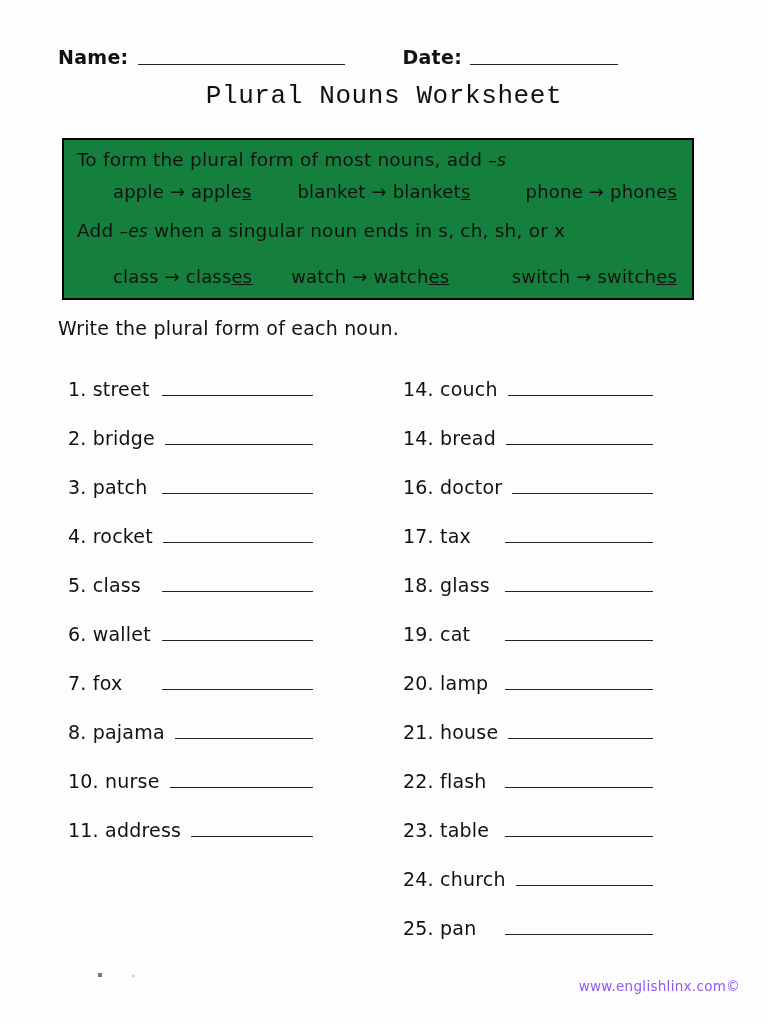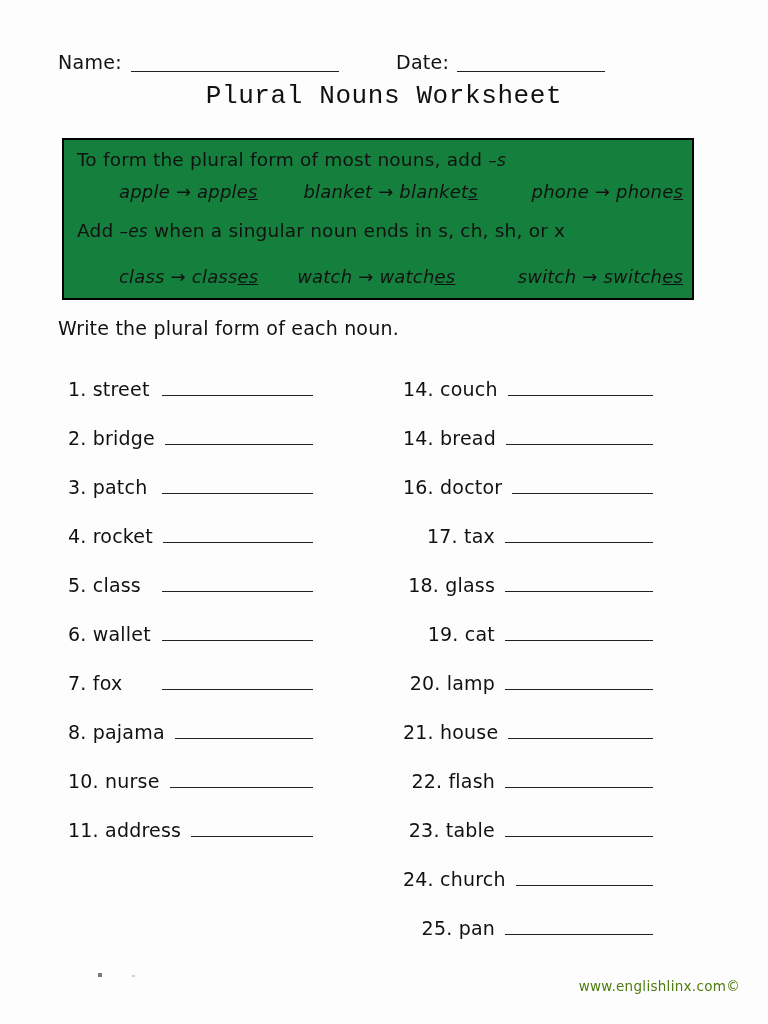--- a/index.html
+++ b/index.html
@@ -23,21 +23,22 @@
   }
 
   
   .namedate {
     position: absolute;
     left: 58px;
     top: 42px;
     width: 560px;
     height: 30px;
     display: flex;
-    align-items: flex-end;
+    align-items: center;
+    font-weight: bold;
   }
   .field-label {
     font-size: 19px;
     letter-spacing: .3px;
     line-height: 1;
     white-space: nowrap;
   }
   .blank-rule {
     border-bottom: 1.6px solid #222;
     height: 15px;
@@ -78,25 +79,24 @@
   }
   .rule-line.r1 { left: 13px; top: 9px; }
   .rule-line.r2 { left: 13px; top: 80px; }
   .rule-em {
     font-style: italic;
     font-size: 17px;
   }
 
   .ex-row {
     position: absolute;
-    left: 13px;
+    left: 7px;
     width: 606px;
     display: flex;
     white-space: nowrap;
-    font-style: italic;
     font-size: 18px;
     letter-spacing: .2px;
   }
   .ex-row.e1 { top: 41px; }
   .ex-row.e2 { top: 126px; }
   .ex-row .ex { display: inline-block; }
   .ex-row.e1 .ex:nth-child(1) { width: 227px; padding-left: 42px; box-sizing: border-box; }
   .ex-row.e1 .ex:nth-child(2) { width: 229px; }
   .ex-row.e2 .ex:nth-child(1) { width: 227px; padding-left: 42px; box-sizing: border-box; }
   .ex-row.e2 .ex:nth-child(2) { width: 229px; }
@@ -132,29 +132,29 @@
     flex: 0 0 auto;
   }
   .prob-rule {
     flex: 1 1 auto;
     border-bottom: 1.6px solid #222;
     height: 13px;
     margin-left: 10px;
     min-width: 40px;
   }
   .col-left  .prob-text { min-width: 84px; }
-  .col-right .prob-text { min-width: 92px; text-align: right; }
+  .col-right .prob-text { min-width: 92px; }
 
   
   .footer {
     position: absolute;
     right: 28px;
     top: 978px;
     font-size: 13.5px;
-    color: #4d7c0f;
+    color: #8b5cf6;
     letter-spacing: .3px;
     white-space: nowrap;
   }
 
   .speck {
     position: absolute;
     background: #cfcfcf;
   }
   .speck.s1 { left: 98px; top: 973px; width: 4px; height: 4px; background:#7a7a7a; }
   .speck.s2 { left: 132px; top: 975px; width: 3px; height: 2px; }

